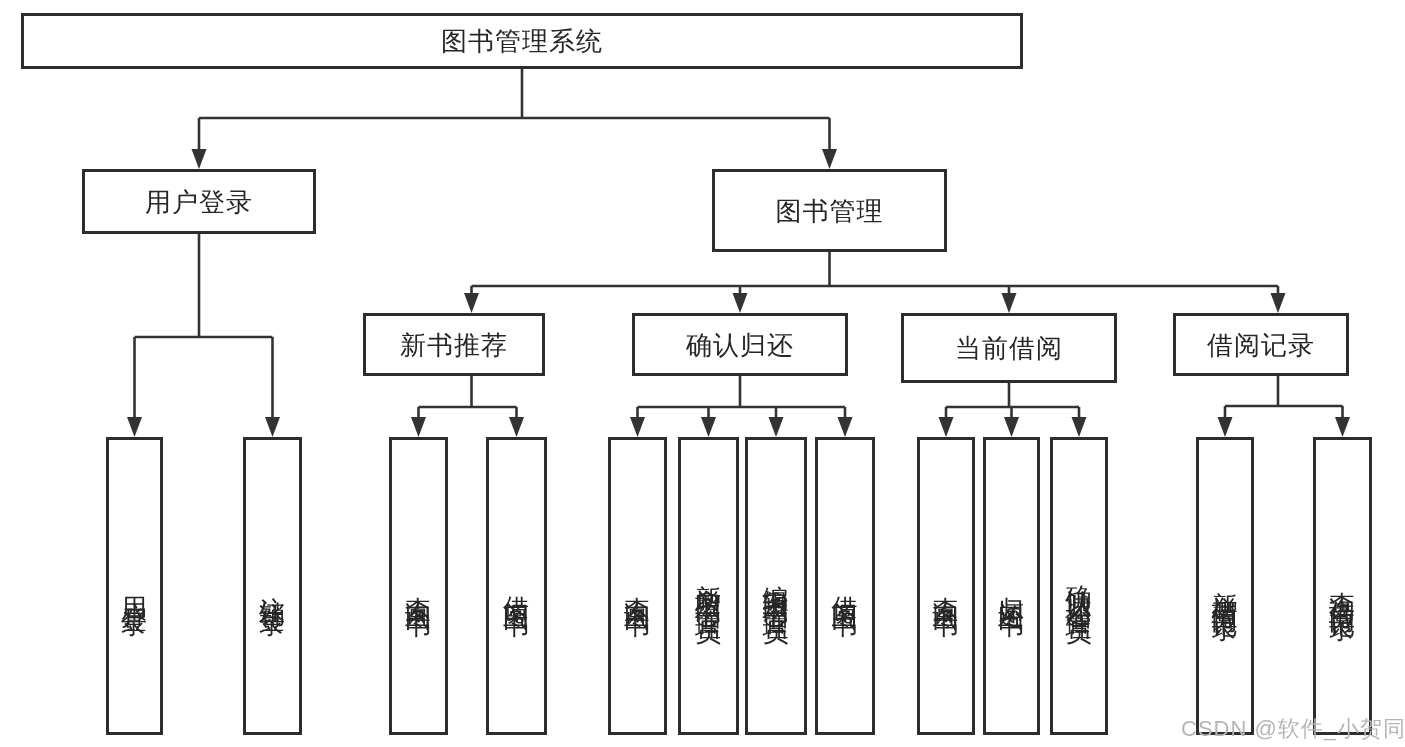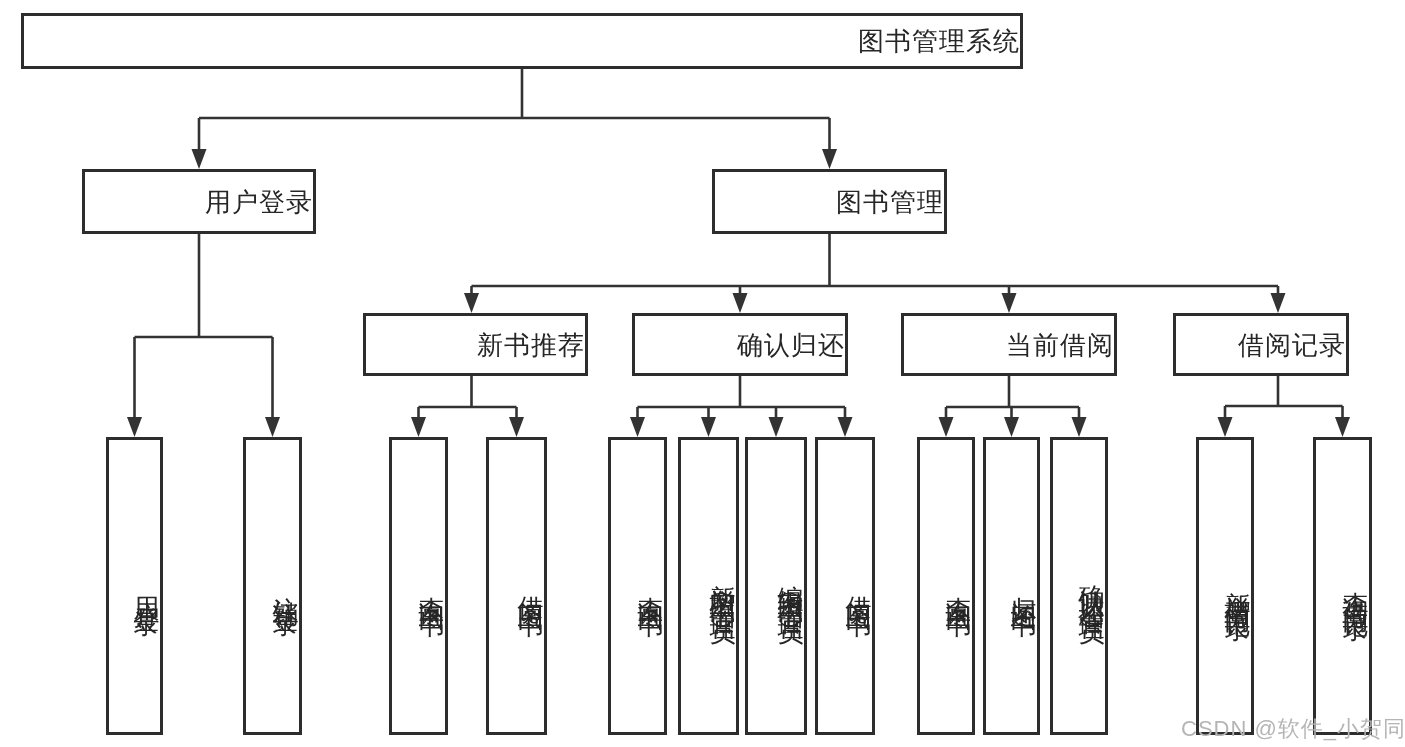--- a/index.html
+++ b/index.html
@@ -17,21 +17,21 @@
     width: 1405px; height: 747px;
     pointer-events: none;
   }
   .node {
     position: absolute;
     box-sizing: border-box;
     border: 3px solid #2d2d2d;
     background: #ffffff;
     display: flex;
     align-items: center;
-    justify-content: flex-end;
+    justify-content: center;
     color: #262626;
     z-index: 2;
   }
   .node.h span {
     font-size: 26px;
     letter-spacing: 1px;
     white-space: nowrap;
     line-height: 1;
   }
   .node.v span {
@@ -93,31 +93,31 @@
     <polygon fill="#333333" points="1335,417 1350,417 1342.5,437"></polygon>
   </svg>
 
   <div class="node h" style="left:21px;top:13px;width:1002px;height:56px">
     <span>图书管理系统</span>
   </div>
 
   <div class="node h" style="left:82px;top:169px;width:234px;height:65px">
     <span>用户登录</span>
   </div>
-  <div class="node h" style="left:712px;top:169px;width:235px;height:65px">
+  <div class="node h" style="left:712px;top:169px;width:235px;height:83px">
     <span>图书管理</span>
   </div>
 
-  <div class="node h" style="left:363px;top:313px;width:225px;height:63px">
+  <div class="node h" style="left:363px;top:313px;width:182px;height:63px">
     <span>新书推荐</span>
   </div>
   <div class="node h" style="left:632px;top:313px;width:216px;height:63px">
     <span>确认归还</span>
   </div>
-  <div class="node h" style="left:901px;top:313px;width:216px;height:63px">
+  <div class="node h" style="left:901px;top:313px;width:216px;height:70px">
     <span>当前借阅</span>
   </div>
   <div class="node h" style="left:1173px;top:313px;width:176px;height:63px">
     <span>借阅记录</span>
   </div>
 
   <div class="node v" style="left:106px;top:437px;width:57px;height:298px">
     <span>用户登录</span>
   </div>
   <div class="node v" style="left:243px;top:437px;width:59px;height:298px">

